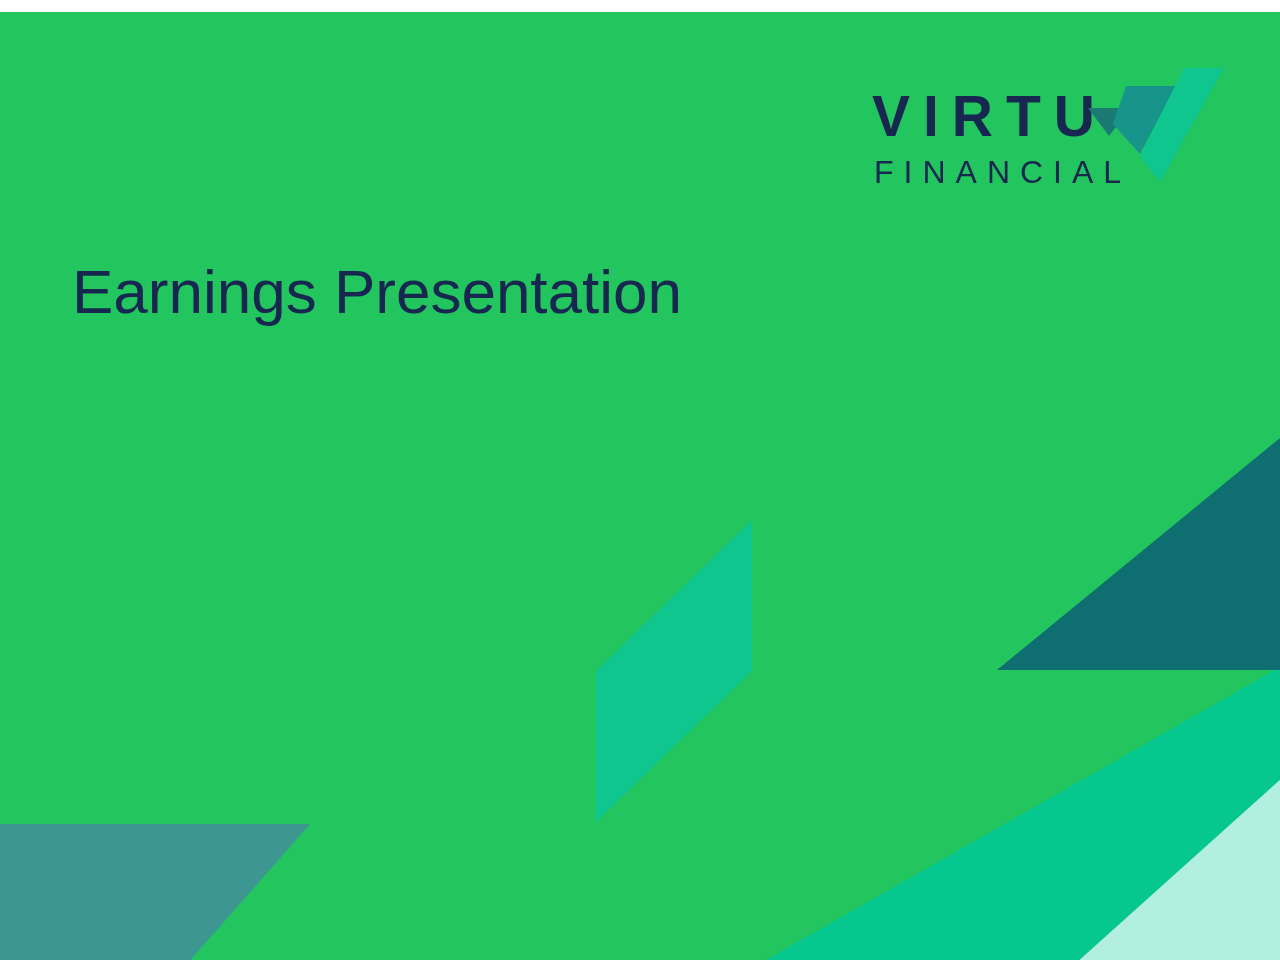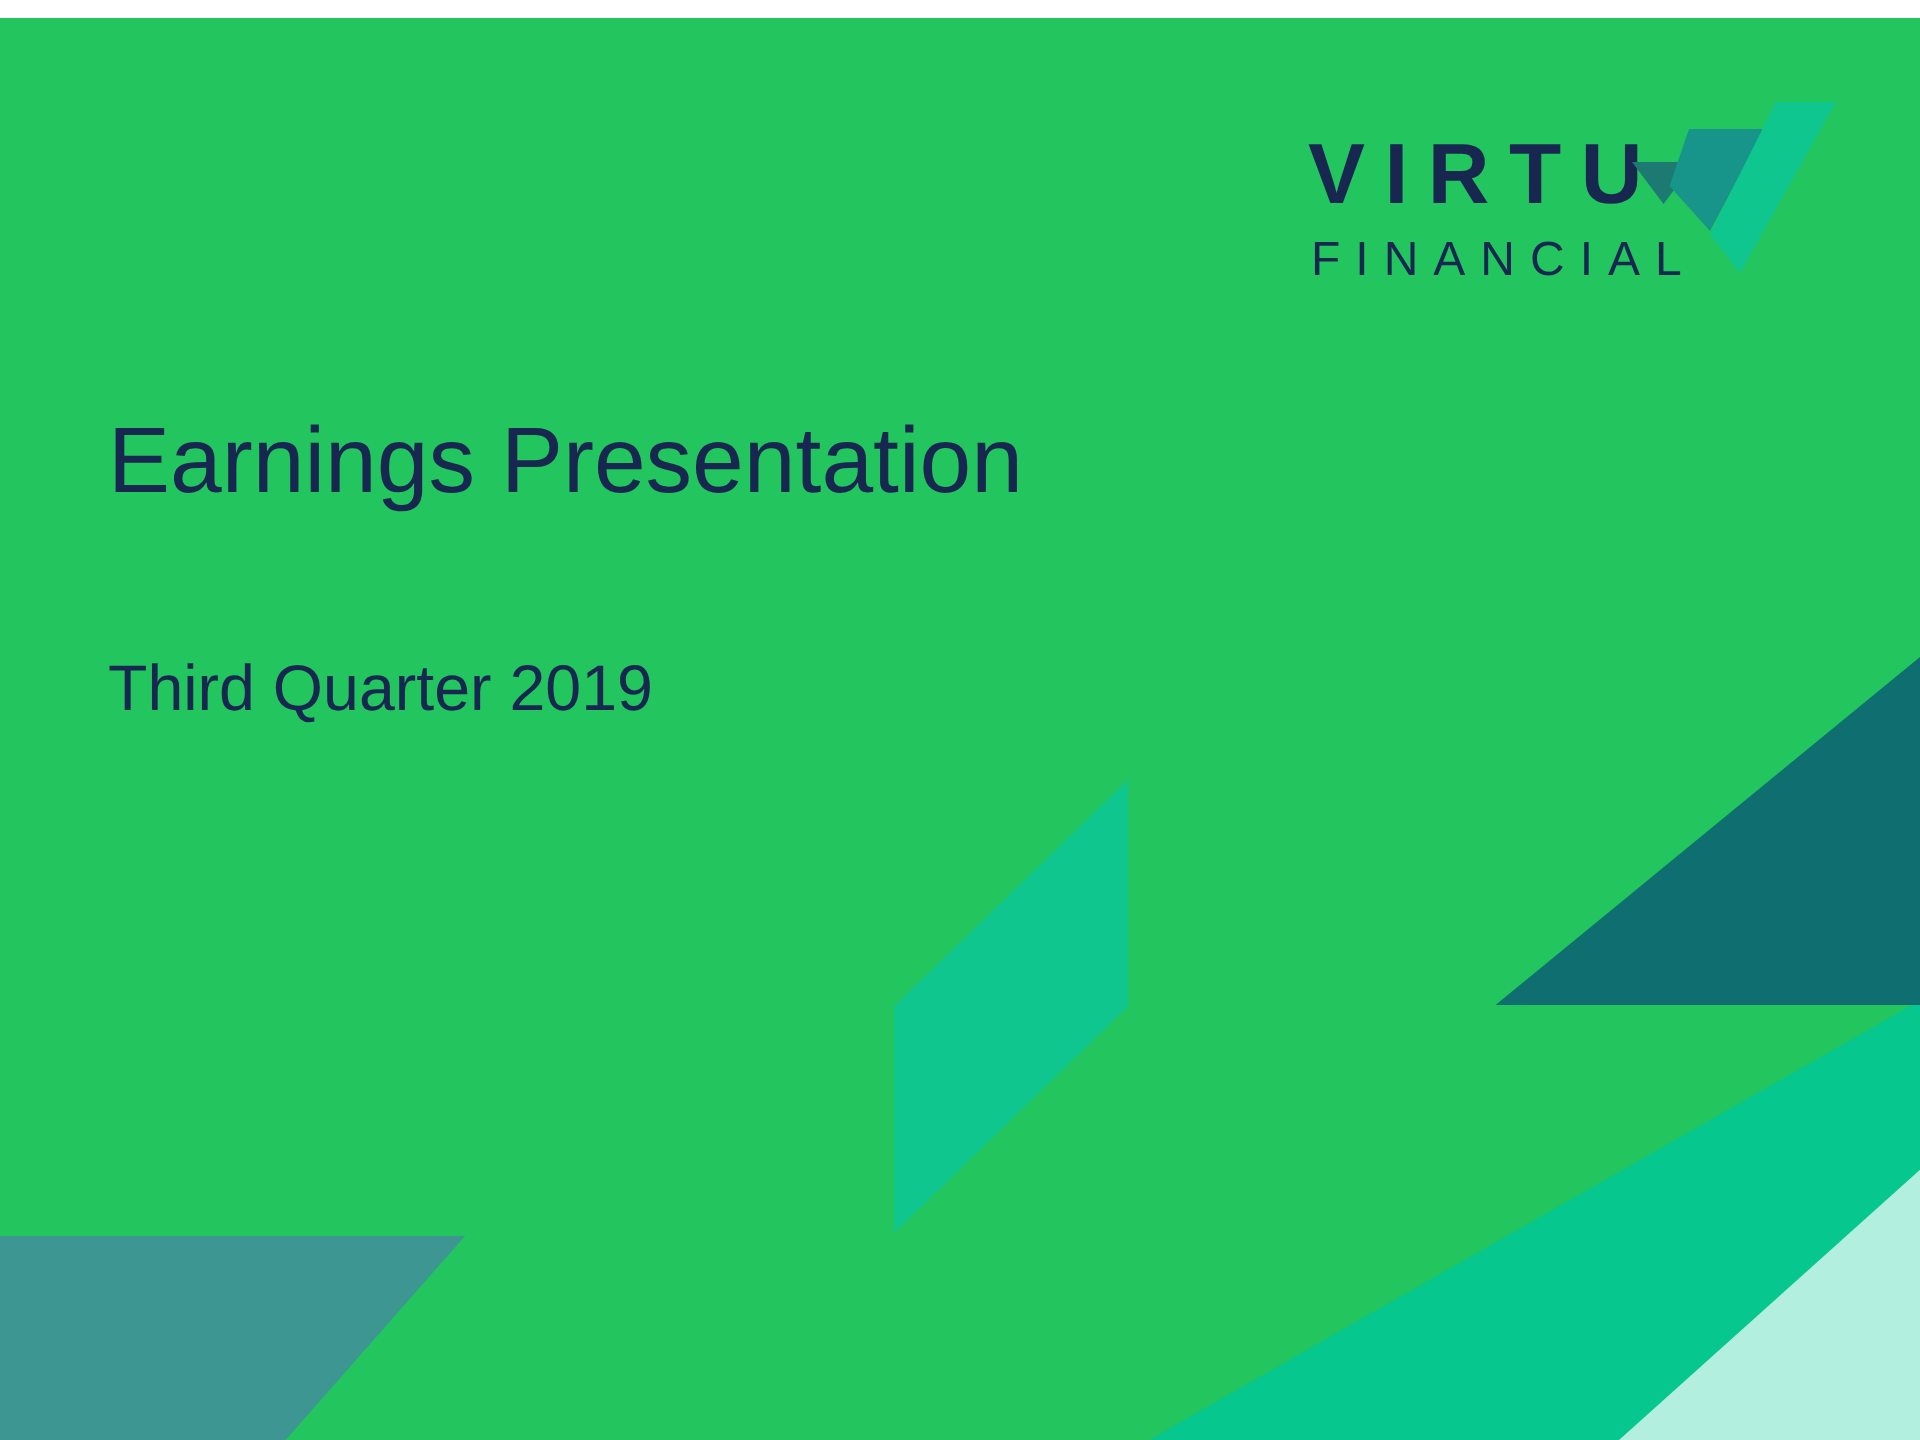--- a/index.html
+++ b/index.html
@@ -107,21 +107,21 @@
     left: 212px;
     top: 0;
     width: 144px;
     height: 122px;
   }
 
   
   #title {
     position: absolute;
     left: 72px;
-    top: 262px;
+    top: 246px;
     font-size: 62px;
     font-weight: normal;
     color: #17274F;
     line-height: 1.1;
     white-space: nowrap;
   }
   #subtitle {
     position: absolute;
     left: 72px;
     top: 424px;
@@ -157,15 +157,14 @@
 
         <polygon points="42,22 92,22 56,90 29,60" fill="#17958A"></polygon>
 
         <polygon points="100,4 140,4 76,118 56,92" fill="#0FC68E"></polygon>
       </svg>
     </div>
   </div>
 
   <div id="title">Earnings Presentation</div>
 
-  <div id="subtitle">Third Quarter 2019</div>
 
 </div>
 
 </body></html>

